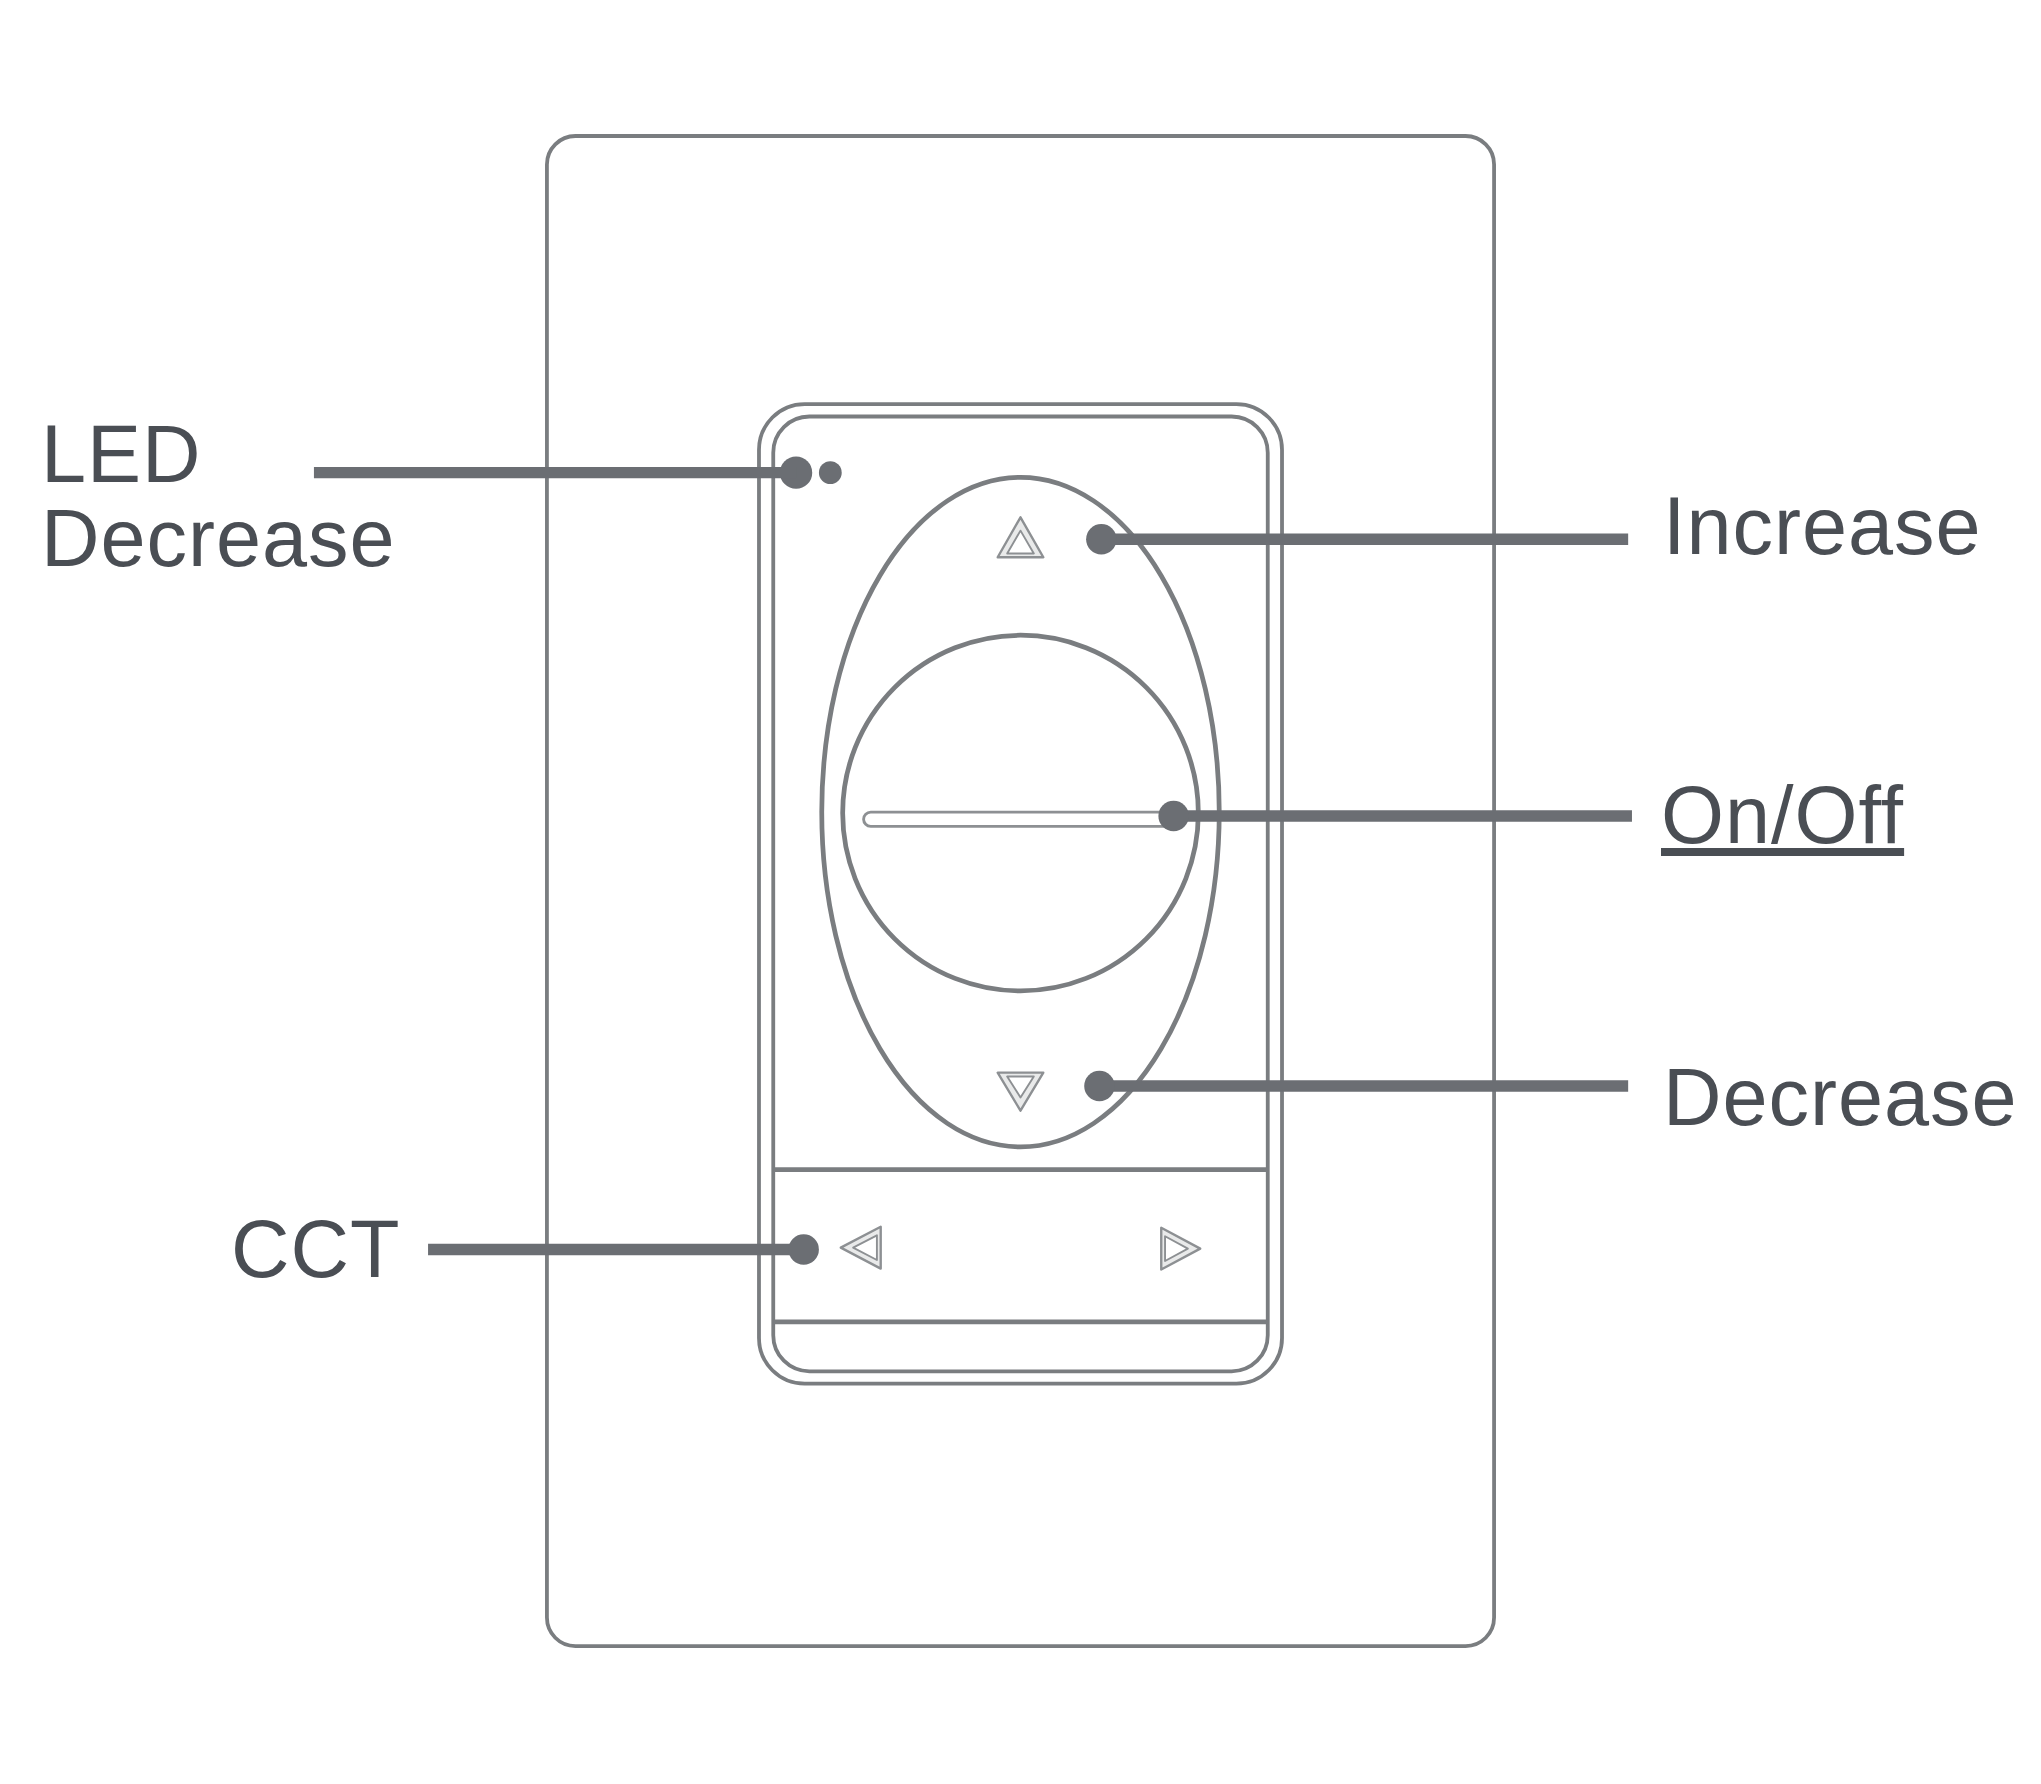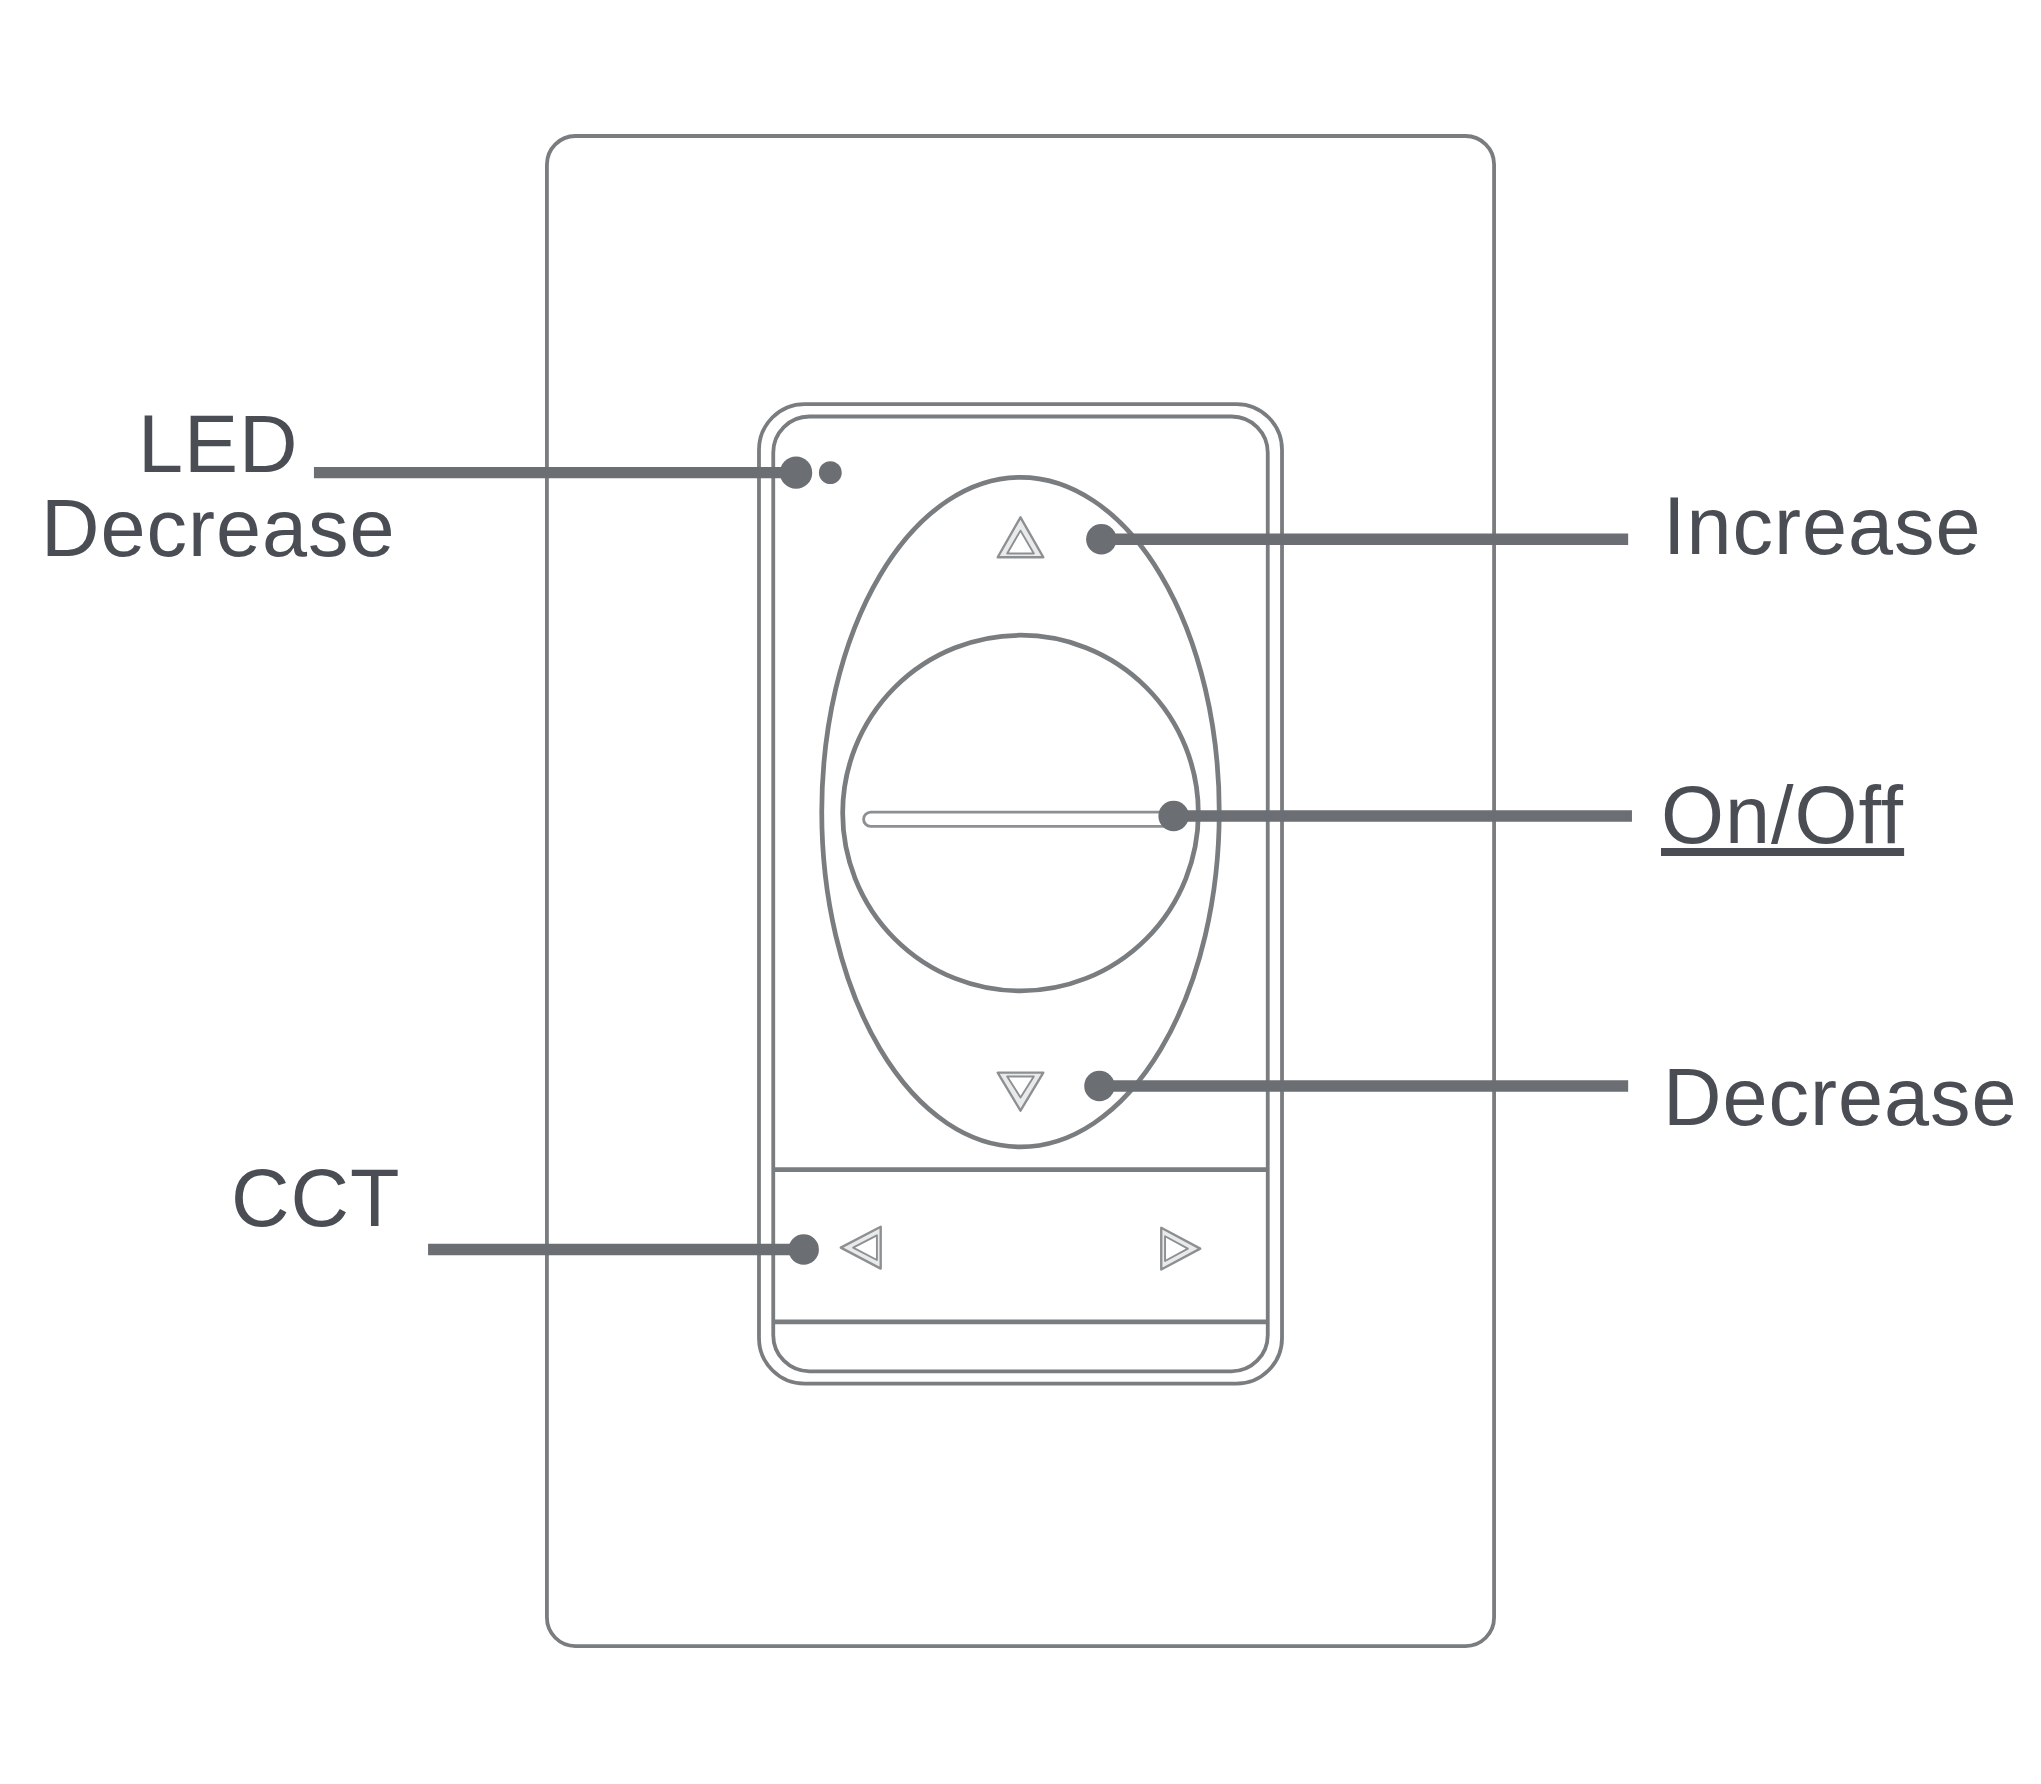--- a/index.html
+++ b/index.html
@@ -99,27 +99,27 @@
       <line class="leader" x1="1156" y1="1142" x2="1712" y2="1142"></line>
       <circle class="dot" cx="1156" cy="1142" r="16"></circle>
     </g>
 
     <g>
       <line class="leader" x1="450" y1="1314" x2="845" y2="1314"></line>
       <circle class="dot" cx="845" cy="1314" r="16"></circle>
     </g>
   </svg>
 
-  <div class="label" style="left:41px; top:402px;text-align:center;">
+  <div class="label" style="left:41px; top:412px;">
     <div>LED</div>
     <div>Decrease</div>
   </div>
 
   <div class="label" style="left:1663px; top:484px;">Increase</div>
 
   <div class="label" style="left:1661px; top:773px;text-decoration:underline;">On/Off</div>
 
   <div class="label" style="left:1663px; top:1043px;margin-top:12px;">Decrease</div>
 
-  <div class="label" style="left:231px; top:1156px;">CCT</div>
+  <div class="label" style="left:231px; top:1207px;">CCT</div>
 
 </div>
 
 
 </body></html>

